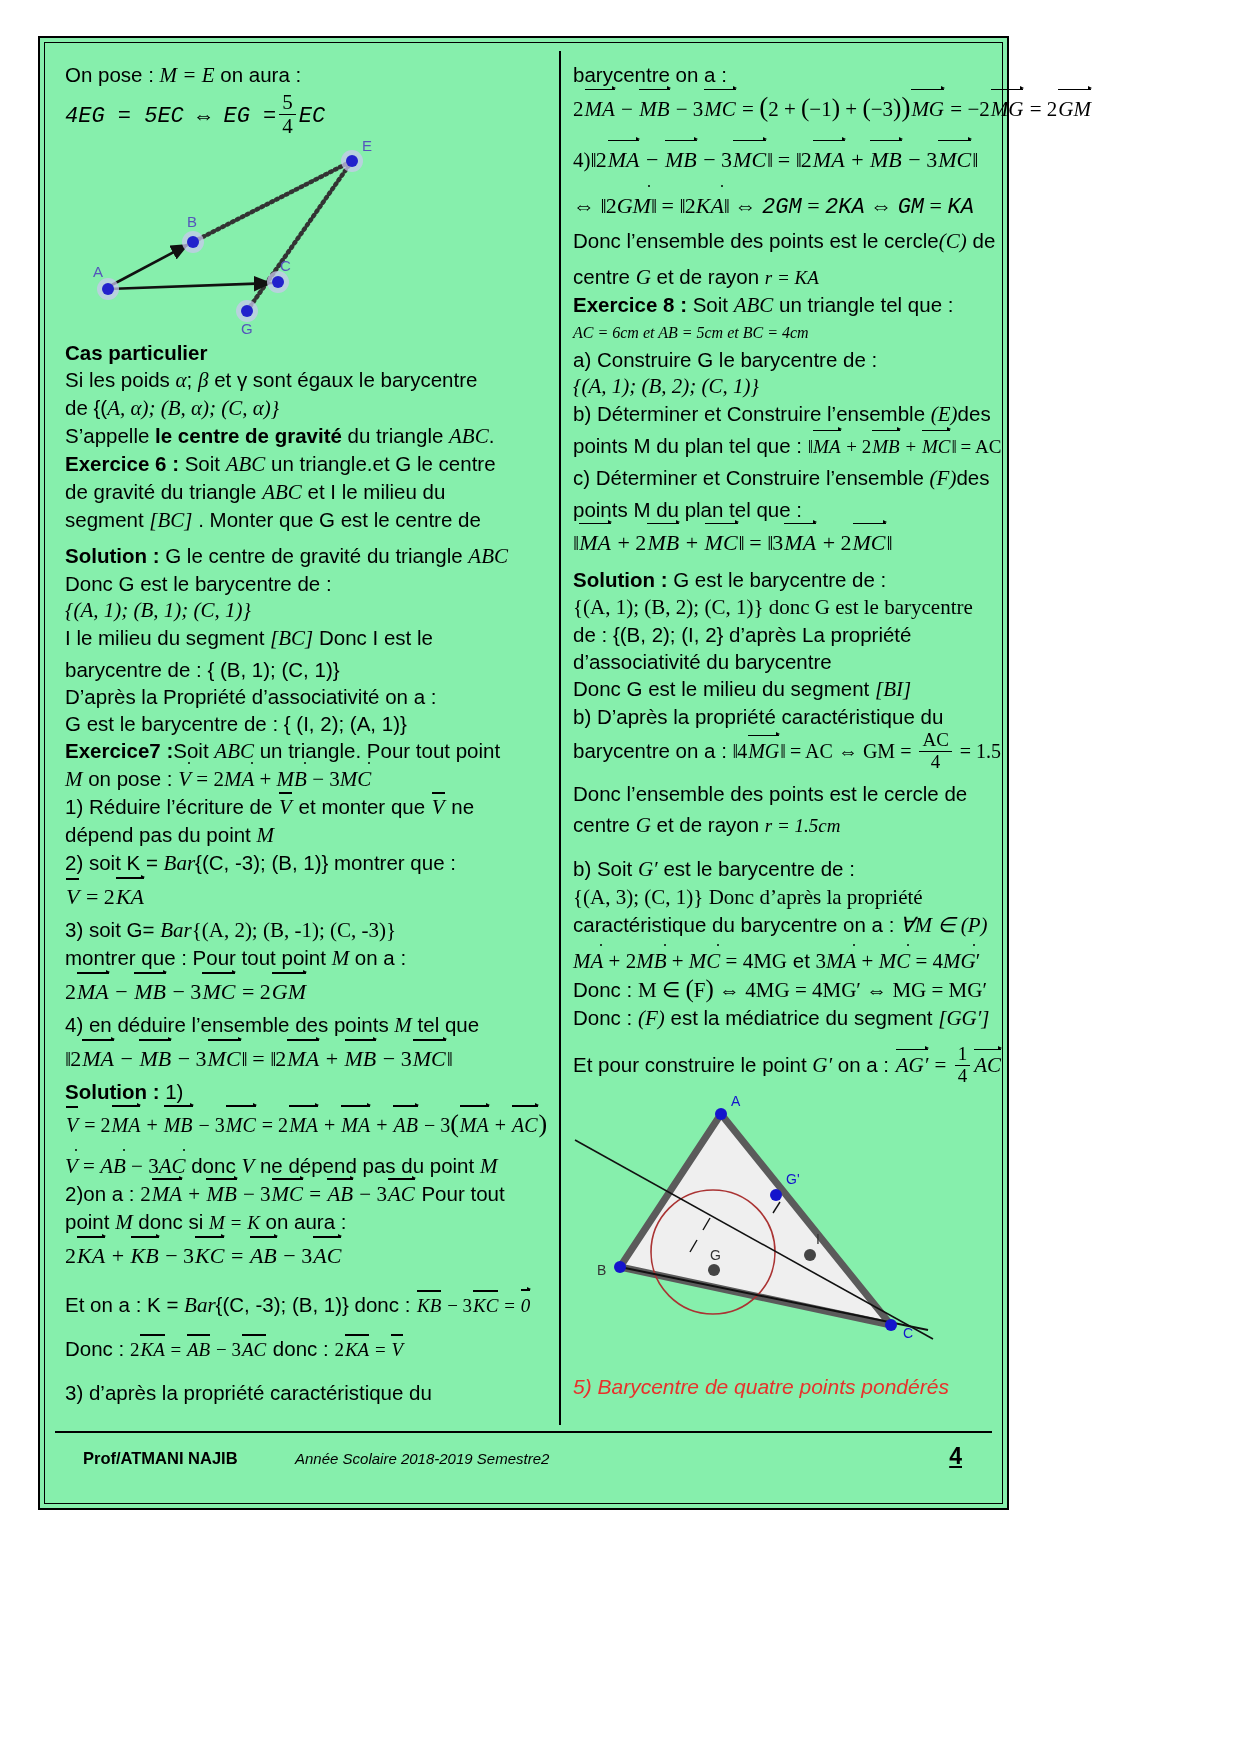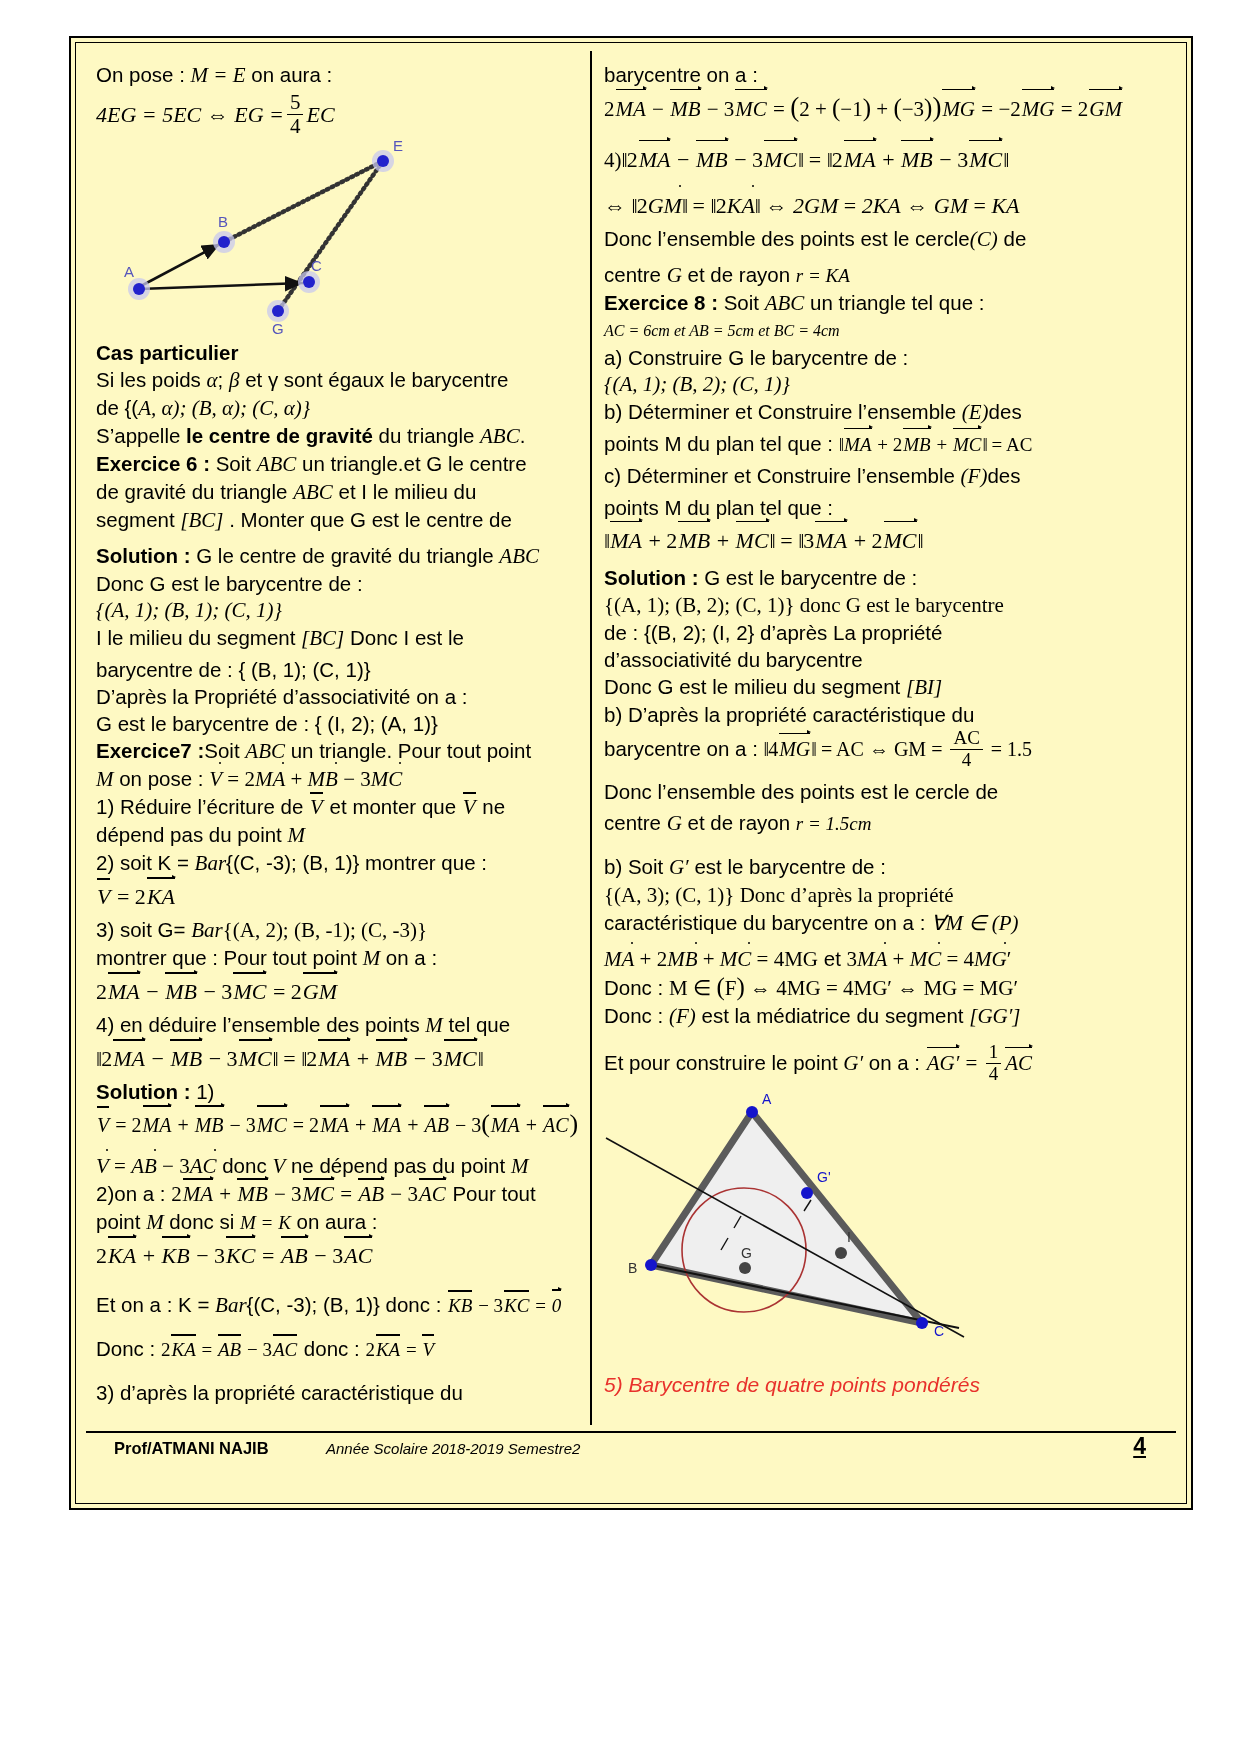--- a/index.html
+++ b/index.html
@@ -14,26 +14,25 @@
     color: #000000;
     position: relative;
     overflow: hidden;
   }
 
   
   #page {
     position: absolute;
     left: 38px;
     top: 36px;
-    width: 1124px;
+    width: 971px;
     height: 1474px;
     border: 2px solid #000;
     box-sizing: border-box;
-    background: #fef9c3;
-    margin-left: 31px;
+    background: #86efac;
   }
   #page-inner {
     position: absolute;
     left: 4px; top: 4px; right: 4px; bottom: 4px;
     border: 1px solid #000;
     box-sizing: border-box;
   }
 
   
   #columns {
@@ -80,21 +79,21 @@
     font-size: 21px;
   }
   .sm { font-size: 19px; }
   .eq {
     font-family: "Liberation Serif", serif;
     font-size: 22px;
     line-height: 34px;
     white-space: nowrap;
     margin: 2px 0 2px 0;
   }
-  .eq .it { font-style: italic; }
+  .eq .it { font-style: italic; font-family: Liberation Mono, monospace; }
 
   
   .vec {
     position: relative;
     font-style: italic;
     padding-top: 1px;
     margin: 0 1px;
     display: inline-block;
   }
   .vec::before {
@@ -176,20 +175,21 @@
 
   
   #footer {
     position: absolute;
     left: 10px;
     right: 10px;
     bottom: 10px;
     height: 62px;
     border-top: 2px solid #000;
     box-sizing: border-box;
+    padding-top: 10px;
   }
   #footer-row {
     display: flex;
     align-items: baseline;
     width: 100%;
   }
   .f-left {
     font-weight: bold;
     font-size: 16.5px;
     font-family: "Liberation Sans", sans-serif;

